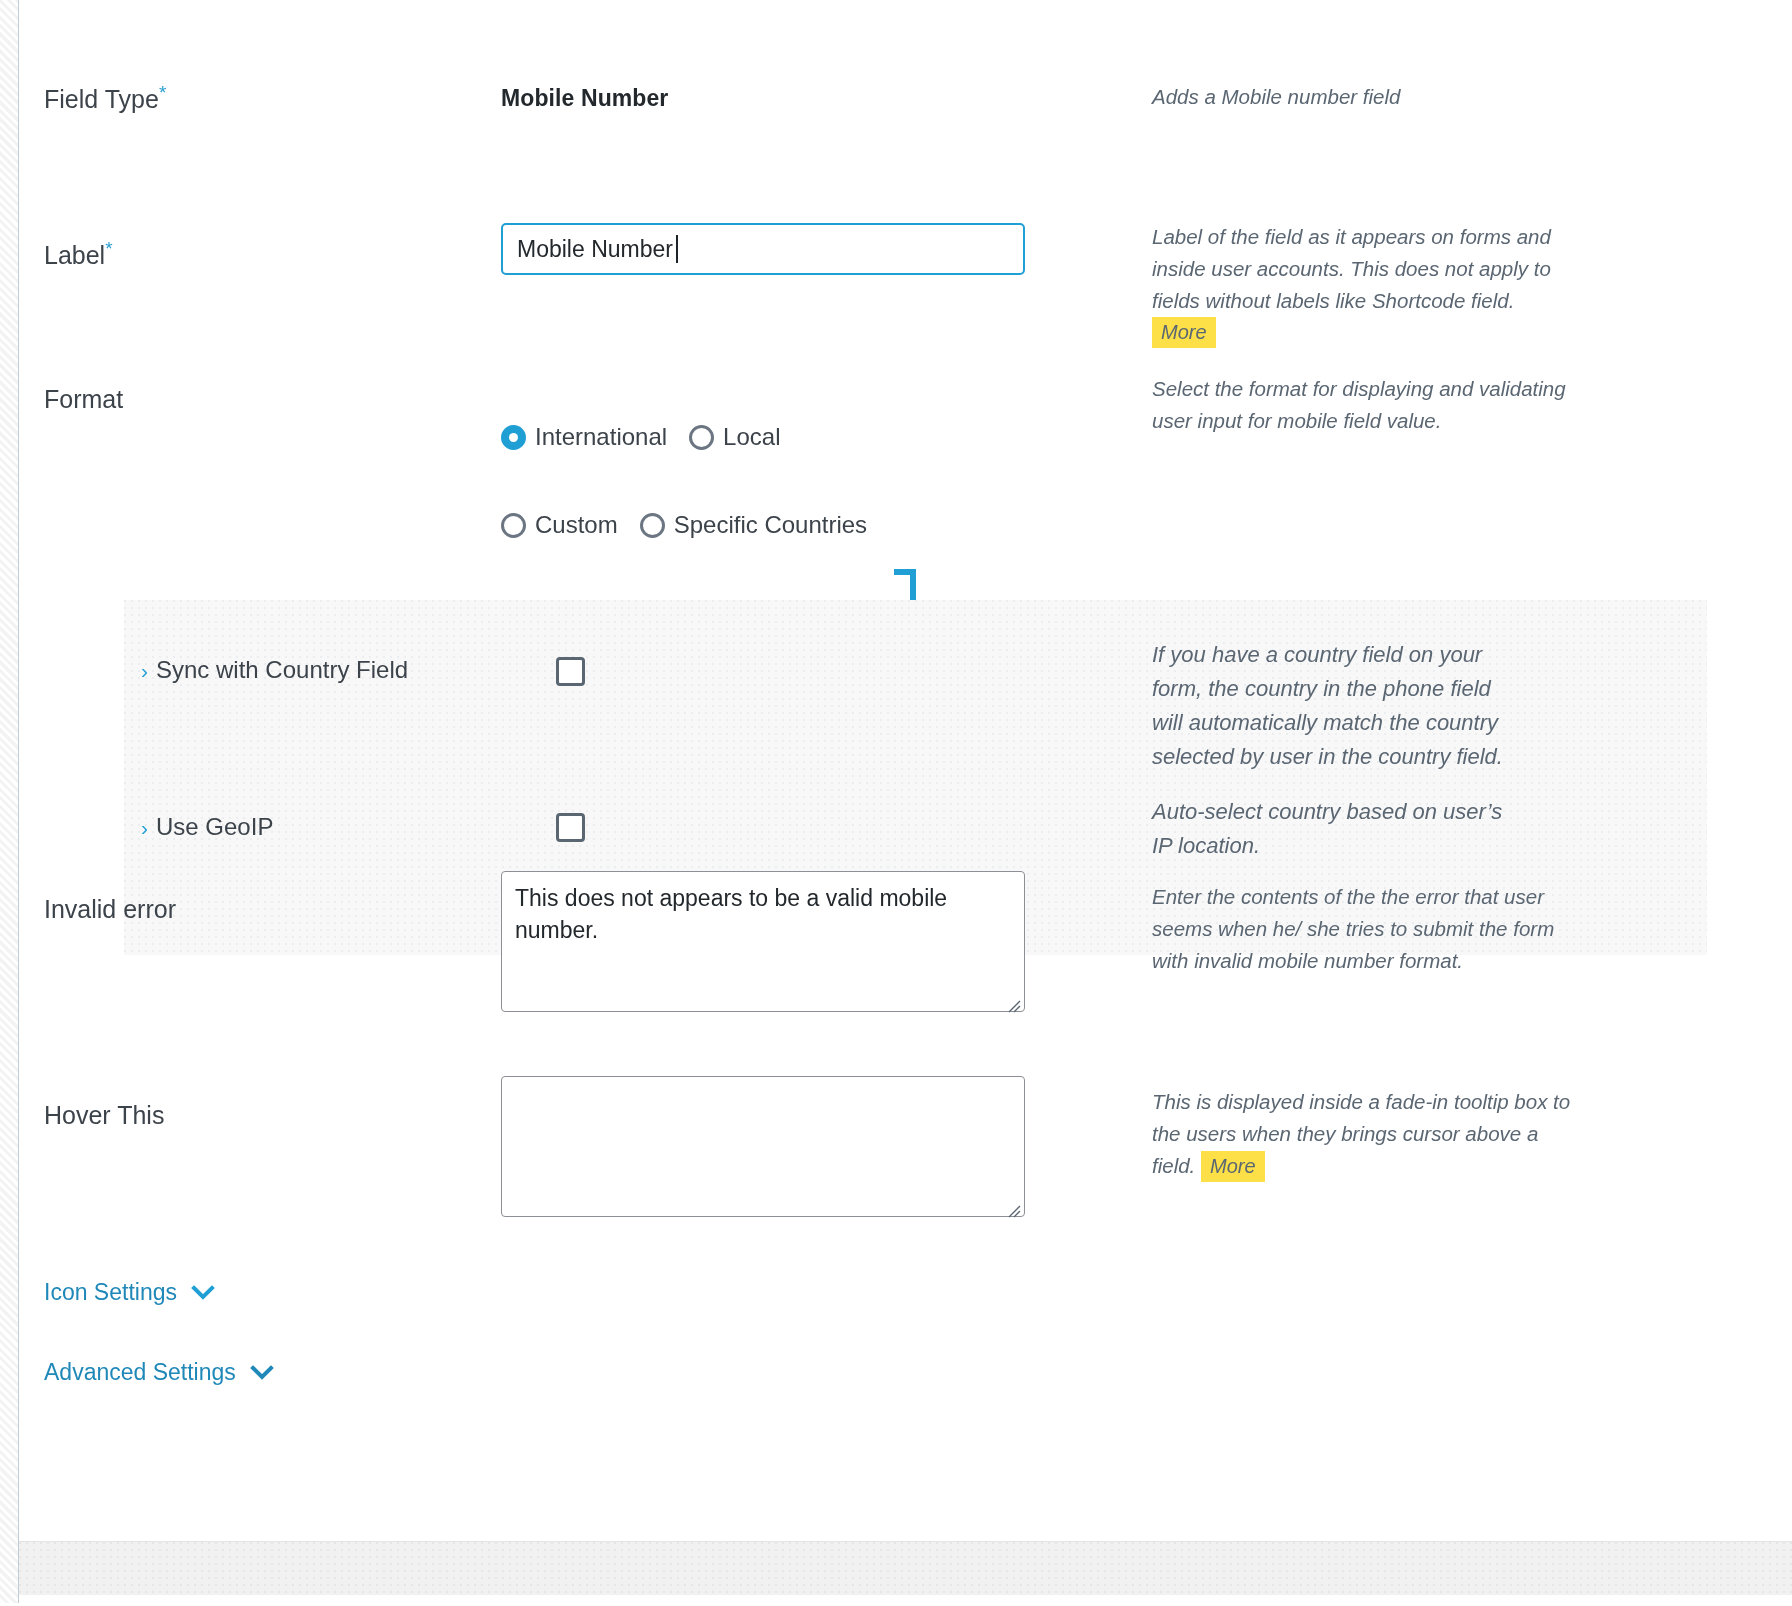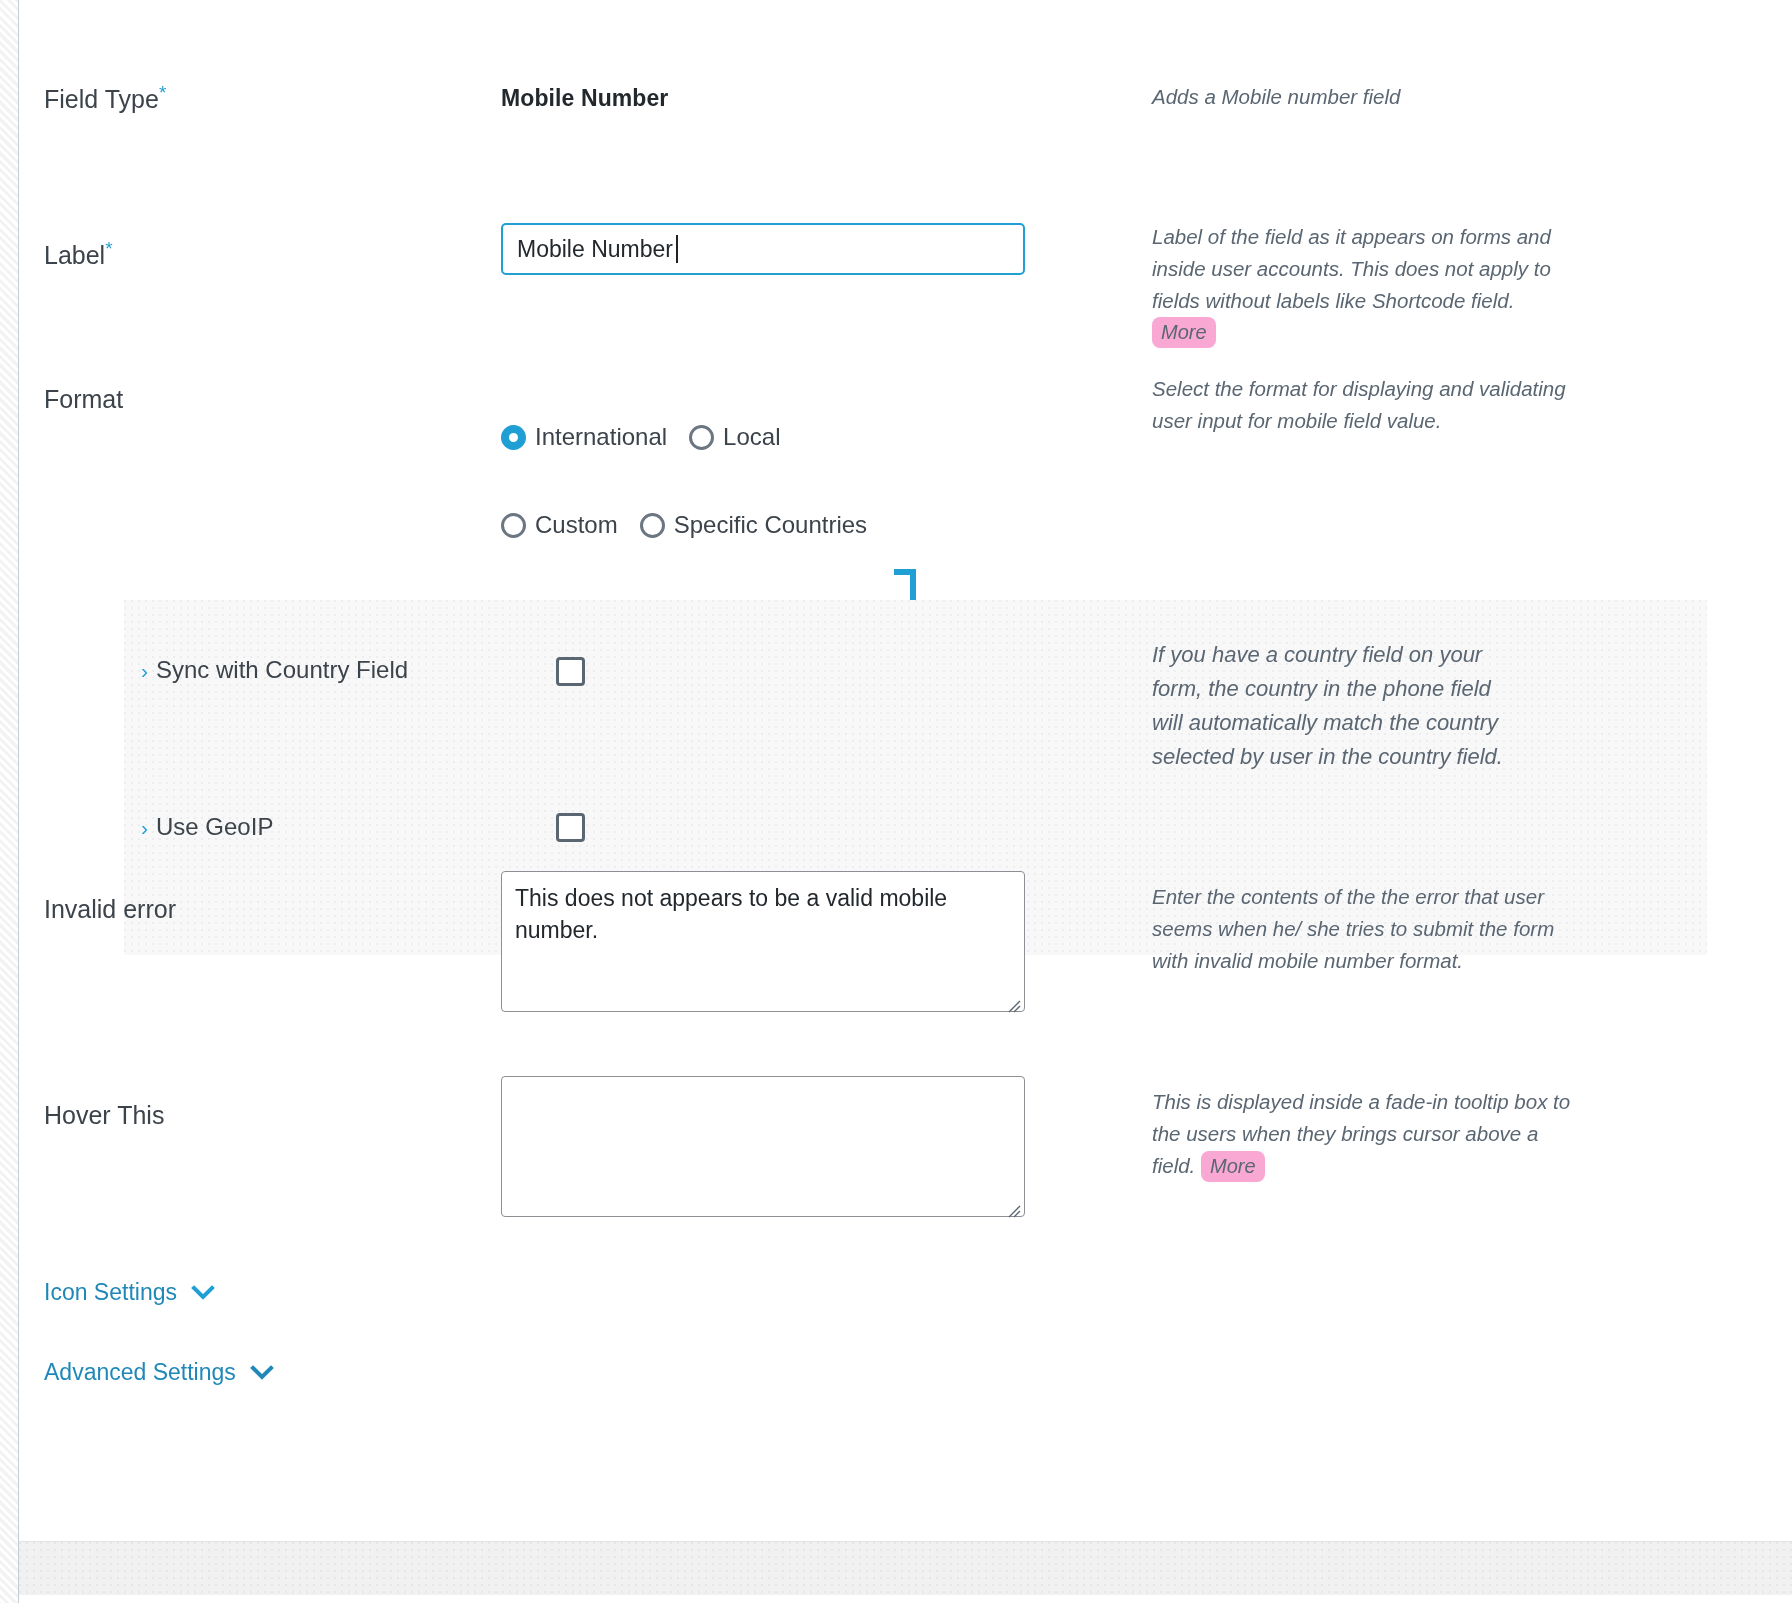--- a/index.html
+++ b/index.html
@@ -242,22 +242,22 @@
     position: absolute;
     right: 4px;
     bottom: 3px;
     width: 16px; height: 16px;
     pointer-events: none;
   }
 
   
   .more-badge {
     display: inline-block;
-    background: #f9a8d4;
-    border-radius: 8px;
+    background: #fde047;
+    border-radius: 0;
     padding: 2px 9px 3px;
     font-size: 20px;
     font-style: italic;
     color: #5a6672;
     cursor: pointer;
     line-height: 1.3;
   }
 
   
   .acc-link {
@@ -370,20 +370,21 @@
         <span>Sync with Country Field</span>
       </div>
       <div class="checkbox" style="left:432px; top:57px;"></div>
       <div class="sub-desc" style="top:38px;">If you have a country field on your form, the country in the phone field will automatically match the country selected by user in the country field.</div>
 
       <div class="sub-row-label" style="left:17px; top:213px;">
         <span class="chev-right">›</span>
         <span>Use GeoIP</span>
       </div>
       <div class="checkbox" style="left:432px; top:213px;"></div>
+      <div class="sub-desc" style="top:195px;">Auto-select country based on user’s IP location.</div>
 
     </div>
 
     <div class="row" style="top:860px;">
       <div class="col-label" style="top:22px;">
         <span>Invalid error</span>
       </div>
       <div class="col-field">
         <div class="ta-wrap">
           <textarea class="ta" rows="4" style="height: 141px;" placeholder="">This does not appears to be a valid mobile number.</textarea>

